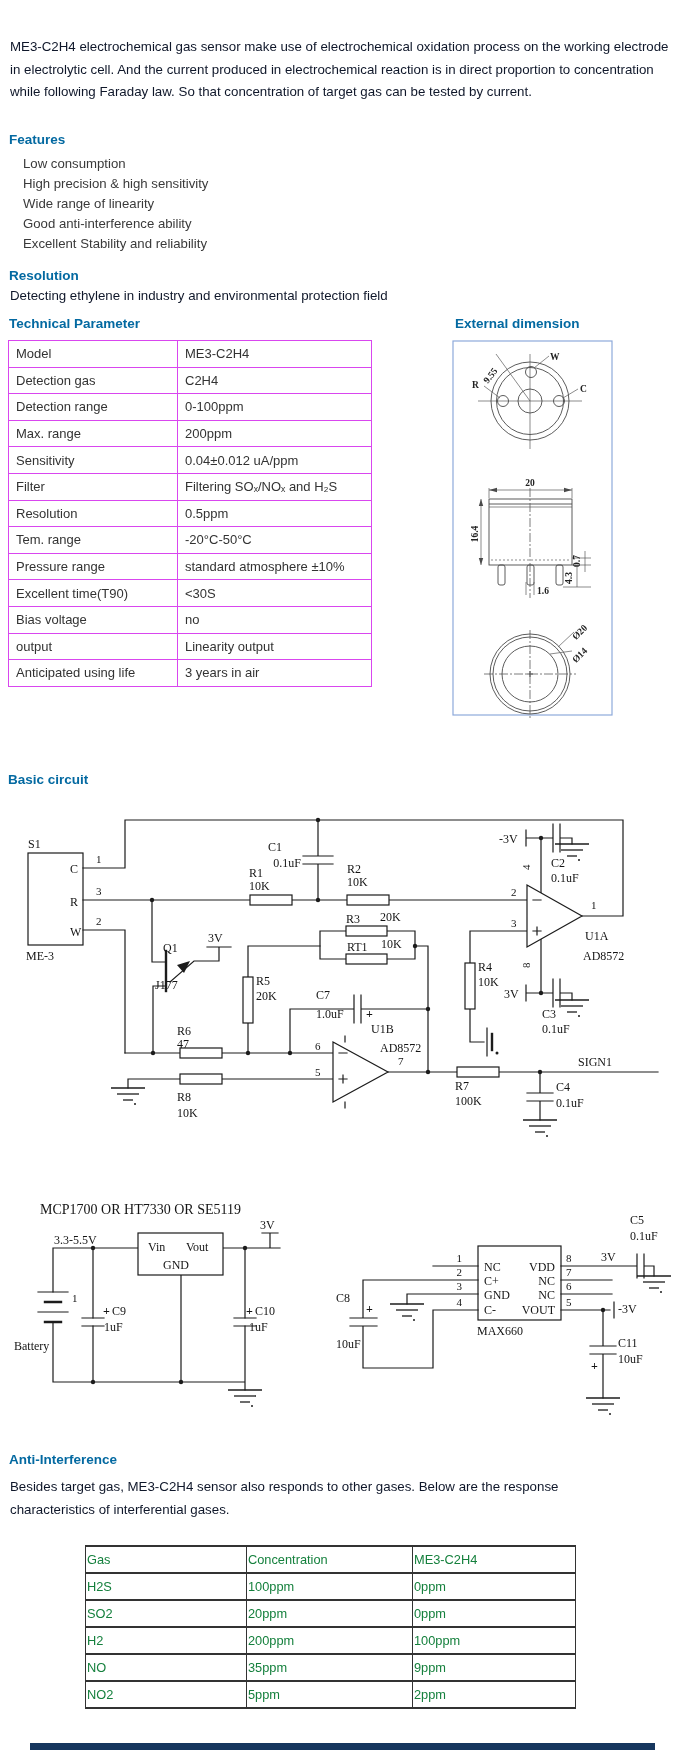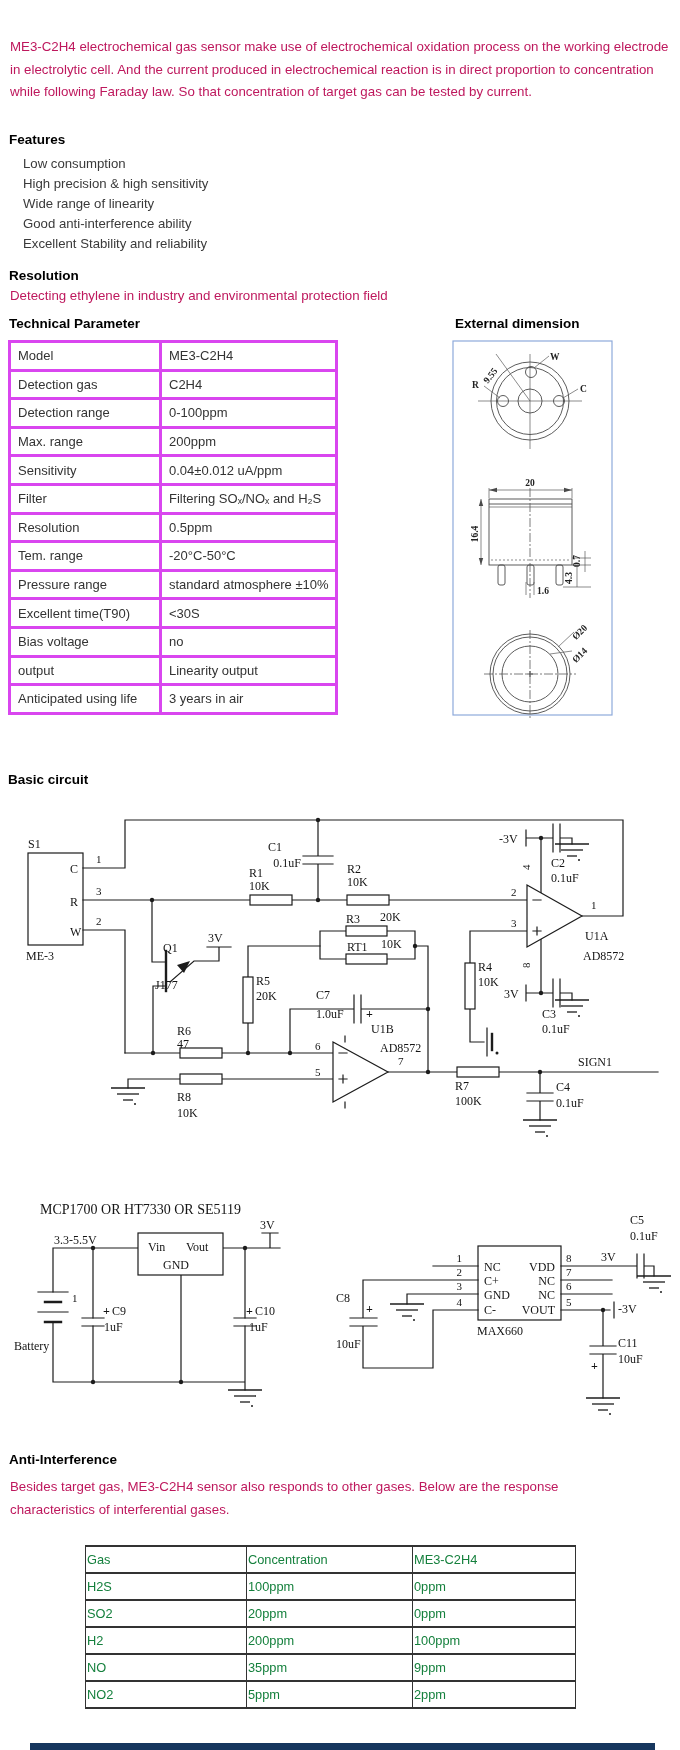--- a/index.html
+++ b/index.html
@@ -1,24 +1,24 @@
 <!DOCTYPE html>
 <html><head>
 <meta charset="utf-8">
 <style>
   html,body{margin:0;padding:0;}
   body{width:680px;height:1750px;background:#ffffff;position:relative;
        font-family:"Liberation Sans","DejaVu Sans",sans-serif;color:#3a3a3a;}
   .abs{position:absolute;}
-  .h{font-weight:bold;color:#000000;font-size:13.5px;}
-  .body-txt{font-size:13.3px;line-height:22.5px;color:#be185d;}
+  .h{font-weight:bold;color:#0369a1;font-size:13.5px;}
+  .body-txt{font-size:13.3px;line-height:22.5px;color:#0f172a;}
   .feat{font-size:13.2px;line-height:20px;color:#3a3a3a;}
   
   table.tech{border-collapse:collapse;}
-  table.tech td{border:3px solid #d946ef;height:25.6px;padding:0 0 0 7px;
+  table.tech td{border:1px solid #d946ef;height:25.6px;padding:0 20px 0 7px;
       font-size:13px;color:#333;white-space:nowrap;}
   
   table.anti{border-collapse:collapse;}
   table.anti td{border-left:1px solid #333;border-right:1px solid #333;
       border-top:2px solid #333;border-bottom:2px solid #333;
       height:23px;font-size:12.8px;color:#15803d;}
   
   svg text{font-family:"Liberation Serif","DejaVu Serif",serif;font-size:12px;fill:#141414;}
   svg .t11{font-size:11px;} svg .t14{font-size:14px;} svg .bld{font-weight:bold;}
   .w{stroke:#1c1c1c;stroke-width:1.2;fill:none;stroke-linecap:square;}

